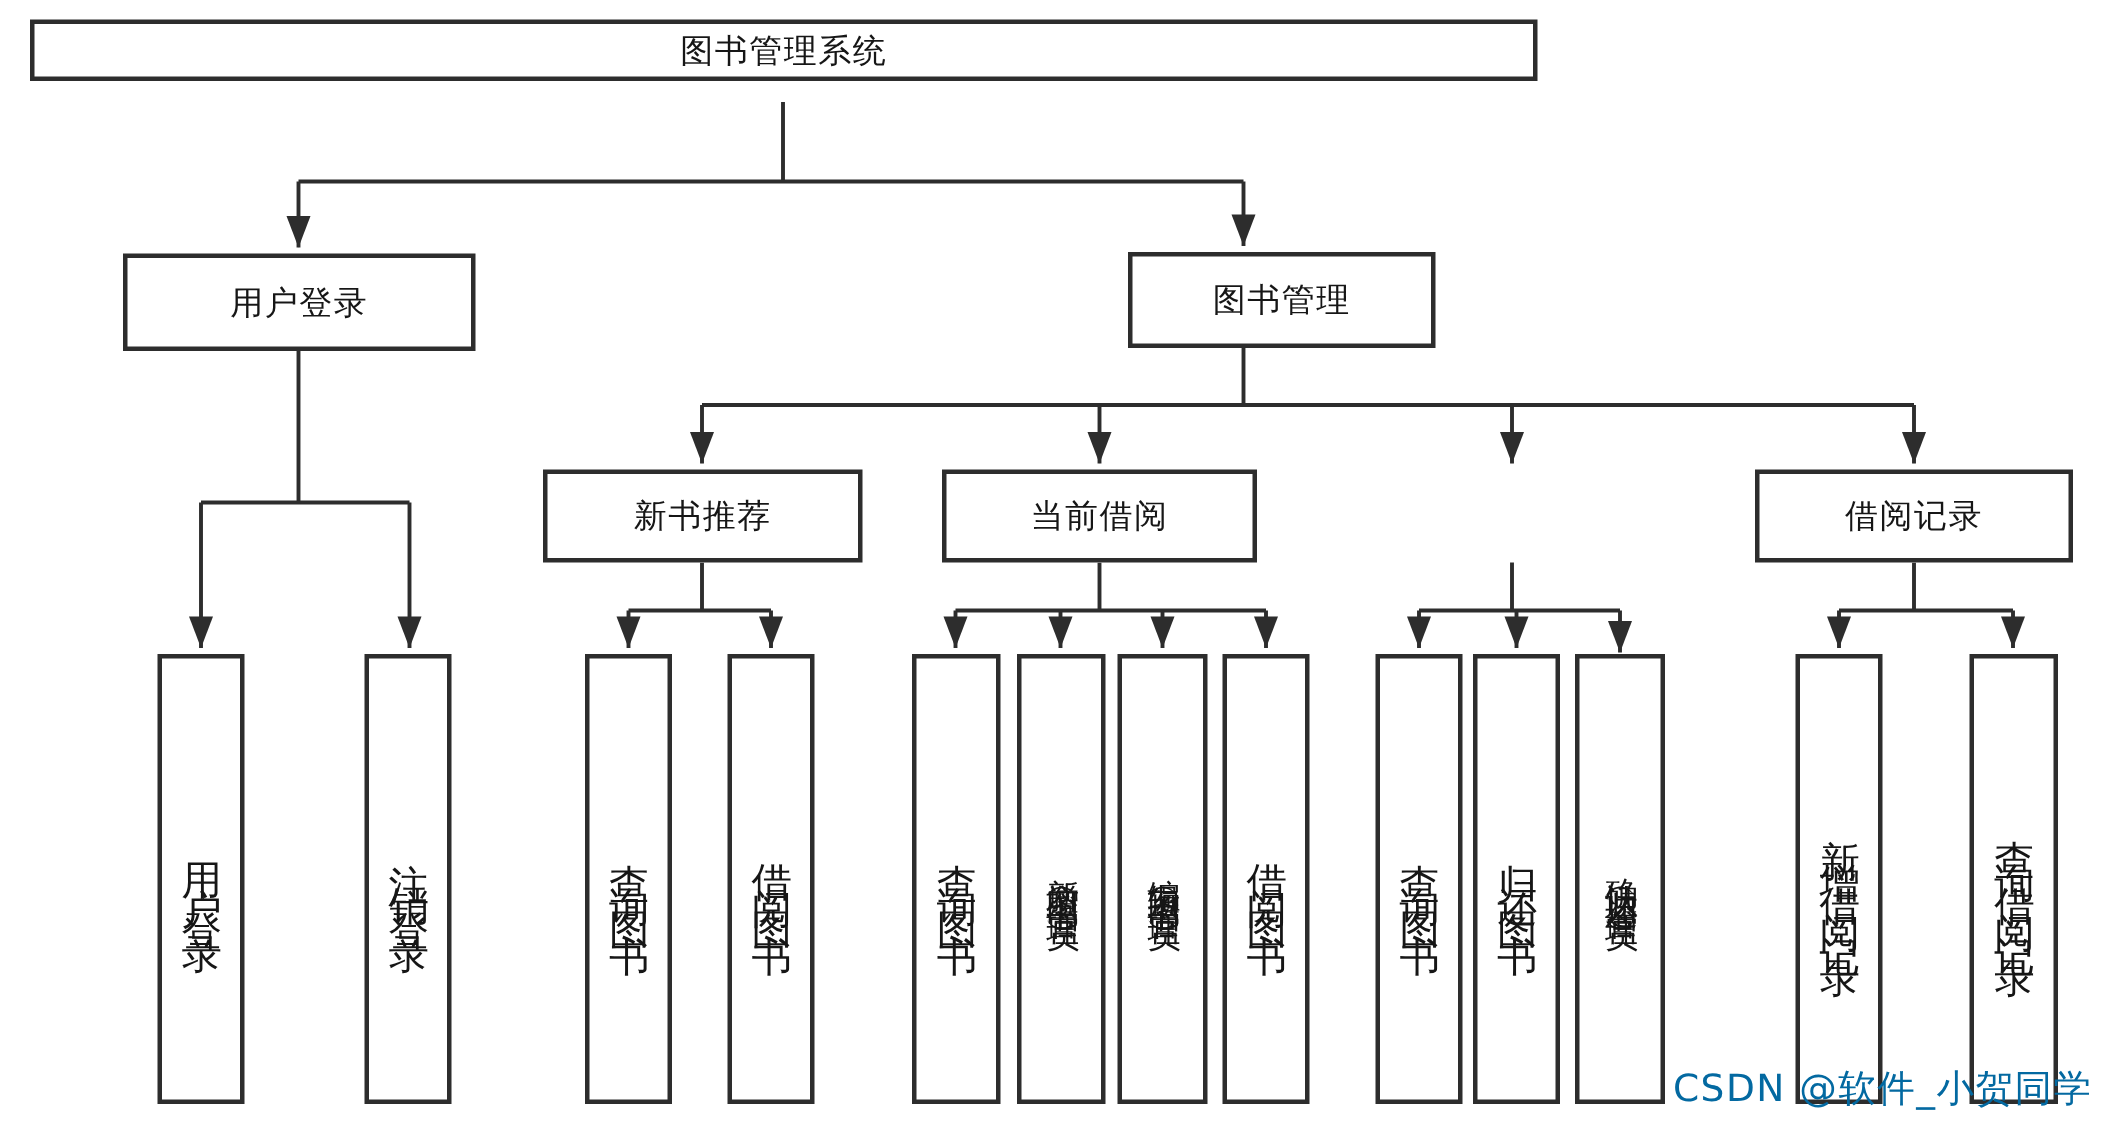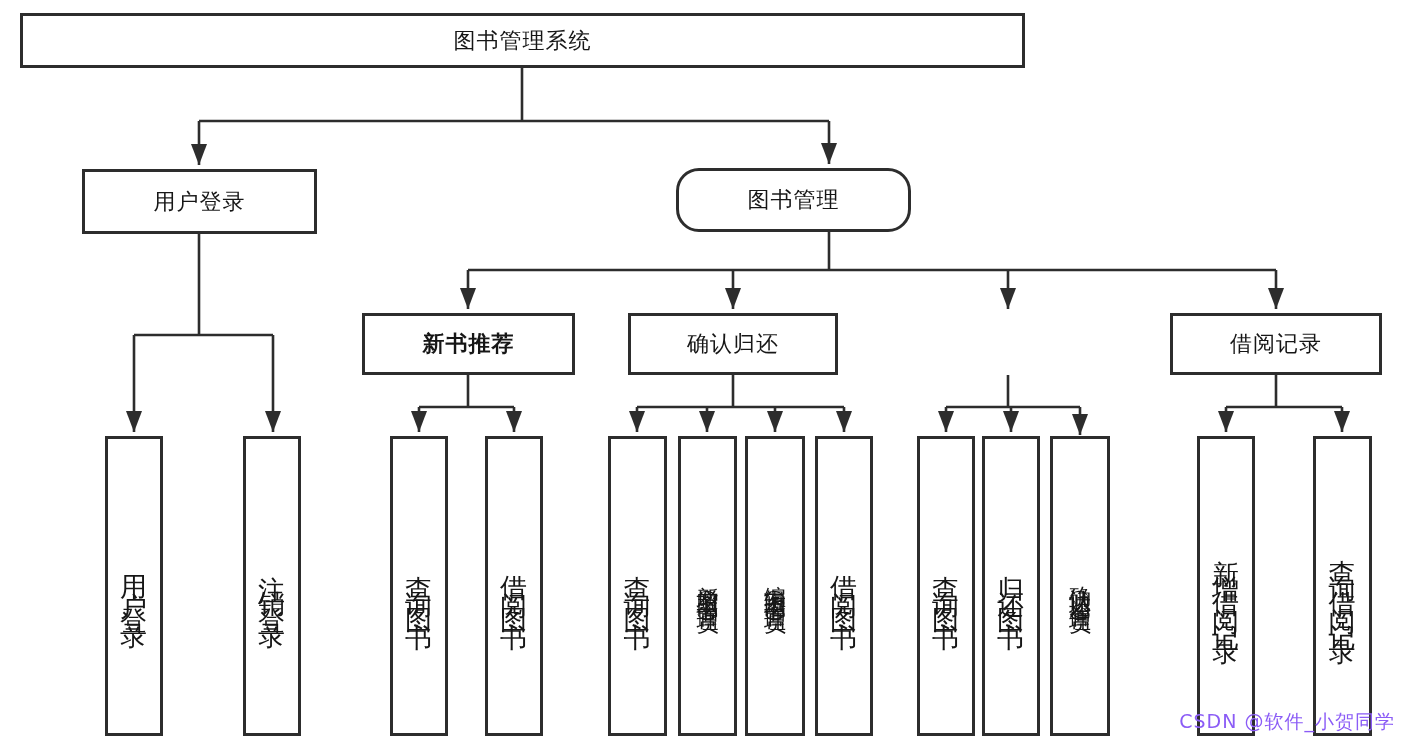--- a/index.html
+++ b/index.html
@@ -42,22 +42,22 @@
     letter-spacing: 16px;
     line-height: 1;
     white-space: nowrap;
   }
   .vlabel.long { font-size: 22px; letter-spacing: 4px; }
 
   .watermark {
     position: absolute;
     top: 709px;
     right: 10px;
-    font-size: 19px;
-    color: #8b5cf6;
+    font-size: 25px;
+    color: #0369a1;
     letter-spacing: 1px;
     z-index: 4;
     pointer-events: none;
   }
 </style>
 </head>
 <body>
 
 <div id="canvas">
 
@@ -102,36 +102,36 @@
     <line x1="946" y1="407" x2="946" y2="432" marker-end="url(#ah)"></line>
     <line x1="1011" y1="407" x2="1011" y2="432" marker-end="url(#ah)"></line>
     <line x1="1080" y1="407" x2="1080" y2="435" marker-end="url(#ah)"></line>
 
     <line x1="1276" y1="375" x2="1276" y2="407"></line>
     <line x1="1226" y1="407" x2="1342" y2="407"></line>
     <line x1="1226" y1="407" x2="1226" y2="432" marker-end="url(#ah)"></line>
     <line x1="1342" y1="407" x2="1342" y2="432" marker-end="url(#ah)"></line>
   </svg>
 
-  <div class="box hbox" style="left:20px; top:13px; width:1005px; height:55px;align-items:center;">
+  <div class="box hbox" style="left:20px; top:13px; width:1005px; height:41px;align-items:center;">
     <span>图书管理系统</span>
   </div>
 
   <div class="box hbox" style="left:82px; top:169px; width:235px; height:65px;">
     <span>用户登录</span>
   </div>
-  <div class="box hbox" style="left:676px; top:168px; width:235px; height:64px;border-radius:23px;">
+  <div class="box hbox" style="left:752px; top:168px; width:205px; height:64px;">
     <span>图书管理</span>
   </div>
 
-  <div class="box hbox" style="left:362px; top:313px; width:213px; height:62px;font-weight:bold;">
+  <div class="box hbox" style="left:362px; top:313px; width:213px; height:62px;">
     <span>新书推荐</span>
   </div>
   <div class="box hbox" style="left:628px; top:313px; width:210px; height:62px;">
-    <span>确认归还</span>
+    <span>当前借阅</span>
   </div>
   <div class="box hbox" style="left:1170px; top:313px; width:212px; height:62px;align-items:center;">
     <span>借阅记录</span>
   </div>
 
   <div class="box vbox" style="left:105px; width:58px;">
     <span class="vlabel">用户登录</span>
   </div>
   <div class="box vbox" style="left:243px; width:58px;">
     <span class="vlabel">注销登录</span>

